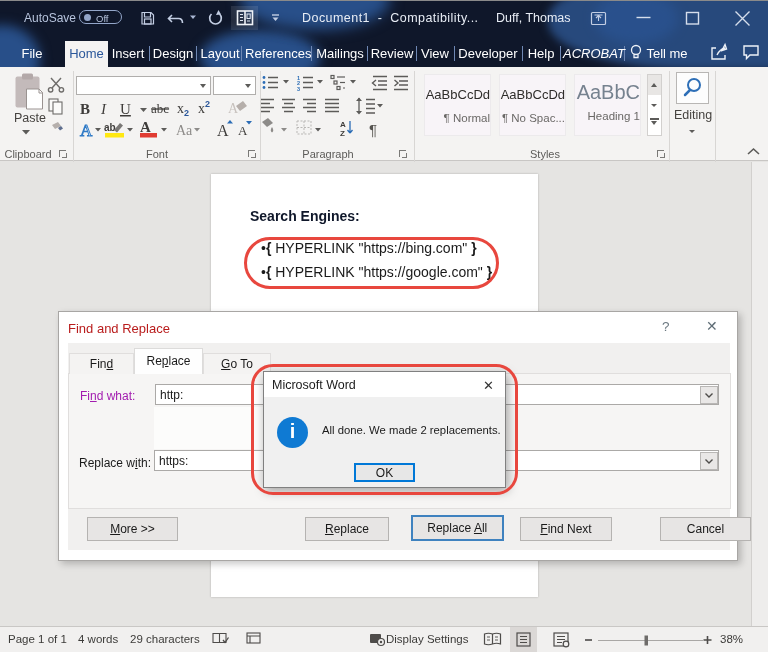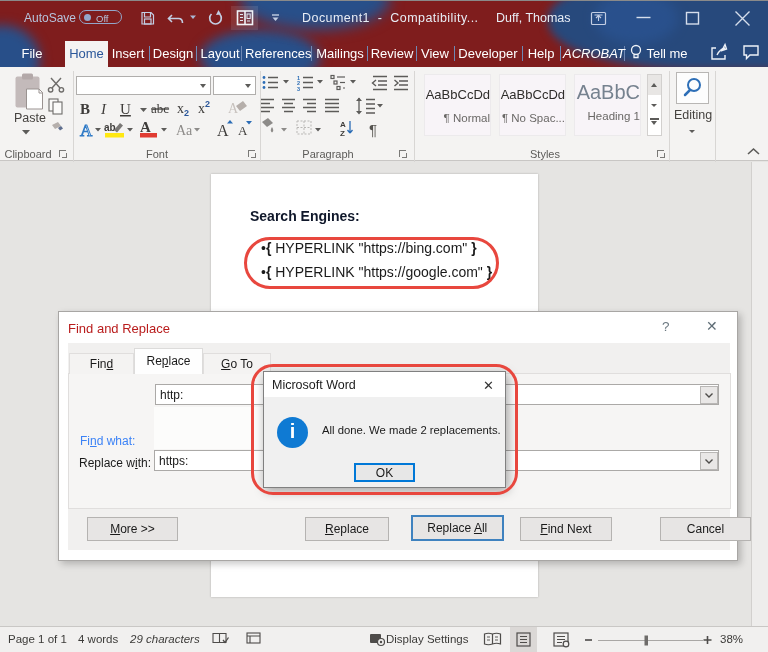--- a/index.html
+++ b/index.html
@@ -1,20 +1,20 @@
 <!DOCTYPE html>
 <html><head>
 <meta charset="utf-8">
 <style>
 * { margin:0; padding:0; box-sizing:border-box; }
 html,body { width:768px; height:652px; overflow:hidden; }
 body { font-family:"Liberation Sans", sans-serif; position:relative; background:#e5e4e2; }
 .abs { position:absolute; }
 
-#titlebar { left:0; top:0; width:768px; height:67px; background:#7f1d1d; overflow:hidden; }
+#titlebar { left:0; top:0; width:768px; height:67px; background:#0f172a; overflow:hidden; }
 #titlebar .blob1 { position:absolute; left:548px; top:-25px; width:300px; height:95px; background:#27497c; border-radius:45% 0 0 50%; filter:blur(4px); }
 #titlebar .blob2 { position:absolute; left:200px; top:30px; width:120px; height:55px; background:#284f89; border-radius:50%; filter:blur(6px); }
 #titlebar .blob3 { position:absolute; left:-35px; top:25px; width:75px; height:70px; background:#284f89; border-radius:50%; filter:blur(6px); }
 #titlebar .blob4 { position:absolute; left:240px; top:-30px; width:150px; height:60px; background:#284f89; border-radius:50%; filter:blur(7px); }
 .qat { color:#cdd7e8; }
 #autosave { left:24px; top:11px; font-size:12px; color:#b6c3dc; }
 #aspill { left:79px; top:10px; width:43px; height:14px; border:1px solid #93a6c9; border-radius:7px; color:#b6c3dc; font-size:9.5px; }
 #aspill .dot { position:absolute; left:4px; top:3px; width:7px; height:7px; background:#93a6c9; border-radius:50%; }
 #aspill .off { position:absolute; left:16px; top:1.5px; }
 #title { left:302px; top:11px; font-size:12.5px; color:#e8edf5; letter-spacing:0.45px; }
@@ -341,21 +341,21 @@
   <div style="position:absolute;left:9px;top:30.5px;width:662px;height:207px;background:#f1f0ef;"></div>
 
   <div style="position:absolute;left:8.5px;top:61px;width:663px;height:136px;background:#f6f5f4;border:1px solid #e0dedd;"></div>
 
   <div style="position:absolute;left:10px;top:40.5px;width:65px;height:21px;background:#f4f3f2;border:1px solid #e0dedd;border-bottom:none;font-size:12px;color:#1a1a1a;text-align:center;line-height:20px;">Fin<u>d</u></div>
   <div style="position:absolute;left:75px;top:36px;width:69px;height:25.5px;background:#fefefe;border:1px solid #dcdbda;border-bottom:none;font-size:12px;color:#1a1a1a;text-align:center;line-height:24px;z-index:2;">Re<u>p</u>lace</div>
   <div style="position:absolute;left:144px;top:40.5px;width:68px;height:21px;background:#f4f3f2;border:1px solid #e0dedd;border-bottom:none;font-size:12px;color:#1a1a1a;text-align:center;line-height:20px;"><u>G</u>o To</div>
 
   <div style="position:absolute;left:95px;top:95px;width:112px;height:42px;background:#fcfcfb;"></div>
 
-  <div style="position:absolute;left:21px;top:77px;font-size:12px;color:#3b82f6;margin-top:45px;">Fi<u>n</u>d what:</div>
+  <div style="position:absolute;left:21px;top:77px;font-size:12px;color:#a21caf;">Fi<u>n</u>d what:</div>
   <div style="position:absolute;left:96px;top:72px;width:564px;height:21px;background:#fff;border:1px solid #aba9a7;">
     <div style="position:absolute;left:4px;top:3px;font-size:12px;color:#1a1a1a;">http:</div>
     <div style="position:absolute;right:0.5px;top:0.5px;width:17.5px;height:18px;background:#e9e7e6;border:1px solid #b9b7b5;">
       <svg width="16" height="17">
           <path d="M4.5 6.5 l3.5 3.5 3.5 -3.5" fill="none" stroke="#4e4c4a" stroke-width="1.4"></path>
         </svg>
     </div>
   </div>
 
   <div style="position:absolute;left:20px;top:144px;font-size:12px;color:#1a1a1a;">Replace w<u>i</u>th:</div>
@@ -382,21 +382,21 @@
   <div style="position:absolute;left:13px;top:45px;width:31px;height:31px;border-radius:50%;background:#0f7ad3;"></div>
   <div style="position:absolute;left:13px;top:45px;width:31px;height:31px;text-align:center;color:#fff;font-size:20px;font-weight:bold;line-height:29px;">i</div>
   <div style="position:absolute;left:58px;top:52px;font-size:11.3px;color:#1a1a1a;white-space:nowrap;">All done. We made 2 replacements.</div>
   <div class="btn" style="left:90px;top:91px;width:61px;height:19px;line-height:16px;background:#e7e7e7;border:2px solid #0078d7;">OK</div>
 </div>
 <div class="redoval" style="left:251px;top:364px;width:267px;height:131px;border-radius:22px;"></div>
 
 <div class="abs" id="statusbar">
   <span class="it" style="left:8px;">Page 1 of 1</span>
   <span class="it" style="left:78px;">4 words</span>
-  <span class="it" style="left:130px;font-style:italic;">29 characters</span>
+  <span class="it" style="left:130px;">29 characters</span>
   <span class="it" style="left:386px;">Display Settings</span>
   <span class="it" style="left:720px;">38%</span>
   <div style="position:absolute;left:510px;top:0;width:27px;height:25px;background:#dbd8d6;"></div>
   <svg width="768" height="26" style="position:absolute;left:0;top:0;">
 
     <g stroke="#4e4c4a" stroke-width="1.1" fill="none">
       <path d="M213 6.5 h6.5 v9 h-6.5 z M219.5 6.5 h6.5 v9 h-6.5 z"></path>
       <path d="M223 13 l2 2.5 3.5 -5" stroke-width="1.3"></path>
     </g>
 

